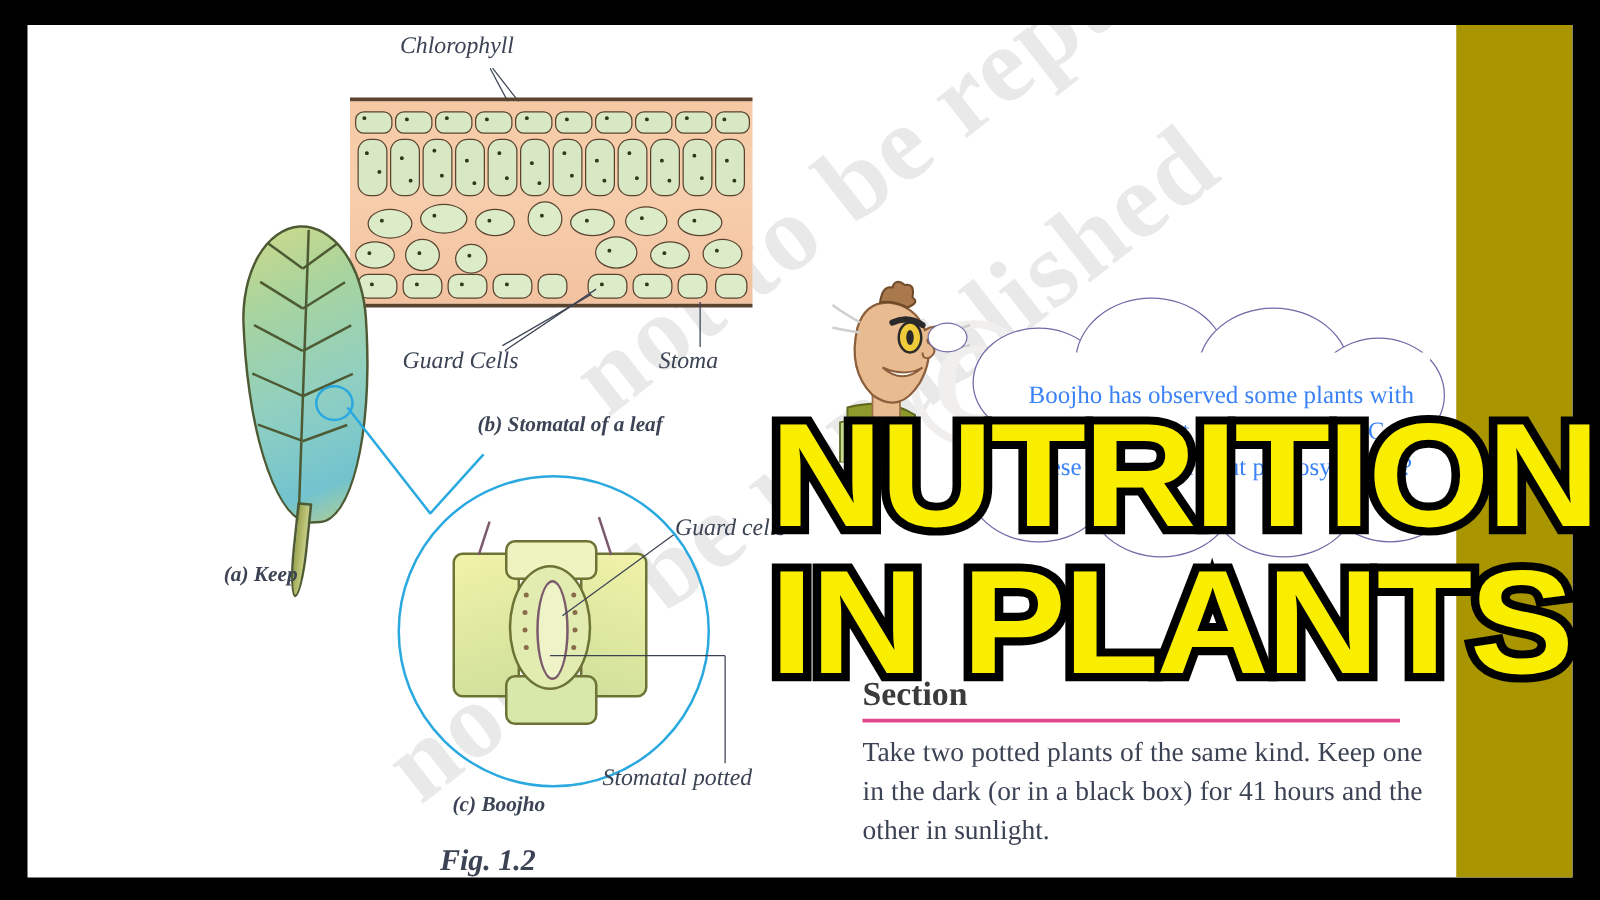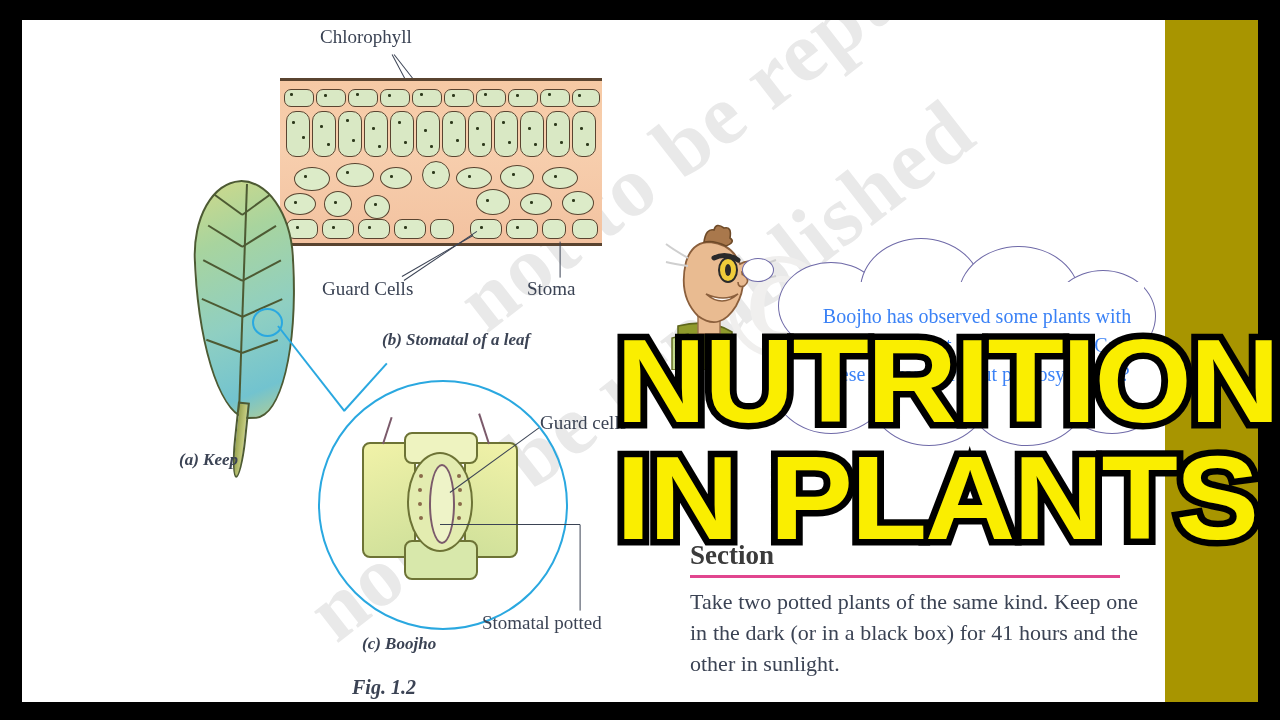--- a/index.html
+++ b/index.html
@@ -28,21 +28,21 @@
   }
   #wm1{left:360px;top:-10px;font-size:86px;transform:rotate(-38deg);}
   #wm2{left:210px;top:300px;font-size:86px;transform:rotate(-38deg);}
   #wm3{left:700px;top:200px;font-size:150px;transform:rotate(0deg);color:#f0efee;}
 
   
   #fig-col{position:absolute;left:0px;top:0px;width:640px;height:682px;}
 
   .dlabel{
     position:absolute;font-family:"Liberation Serif", serif;
-    color:#3b4354;font-size:19px;white-space:nowrap;
+    color:#3b4354;font-size:19px;white-space:nowrap;font-style:italic;
   }
   .dcap{
     position:absolute;font-family:"Liberation Serif", serif;
     font-style:italic;font-weight:bold;color:#3b4354;font-size:17px;white-space:nowrap;
   }
 
   
   #leaf-wrap{position:absolute;left:160px;top:160px;width:130px;height:290px;}
   #leaf-blade{
     position:absolute;left:14px;top:0px;width:96px;height:235px;
@@ -322,21 +322,21 @@
         <div class="stalk" style="left:128px;top:-6px;height:32px;transform:rotate(-18deg);"></div>
       </div>
       <div class="dlabel" style="left:518px;top:392px;">Guard cells</div>
       <div class="lead" style="left:428px;top:472px;width:110px;transform:rotate(-36deg);"></div>
 
       <div class="dlabel" style="left:460px;top:592px;">Stomatal potted</div>
       <div class="lead" style="left:418px;top:504px;width:140px;"></div>
       <div class="lead" style="left:558px;top:504px;width:86px;transform:rotate(90deg);"></div>
 
       <div class="dcap" style="left:340px;top:614px;">(c) Boojho</div>
-      <div class="dcap" style="left:330px;top:656px;font-size:20px;">Fig. 1.2</div>
+      <div class="dcap" style="left:330px;top:656px;font-size:24px;">Fig. 1.2</div>
     </div>
 
     <div id="text-col">
 
 
       <div id="boojho" style="position:absolute;left:-58px;top:190px;width:120px;height:160px;">
         <svg width="120" height="160" viewBox="0 0 120 160">
 
           <path d="M14 116 L14 160 L68 160 L68 122 Q46 108 14 116 Z" fill="#8f9a2c" stroke="#5e661c" stroke-width="1.6"></path>
           <path d="M8 128 L8 160 L24 160 L24 124 Z" fill="#c2d98d" stroke="#5e661c" stroke-width="1.4"></path>

